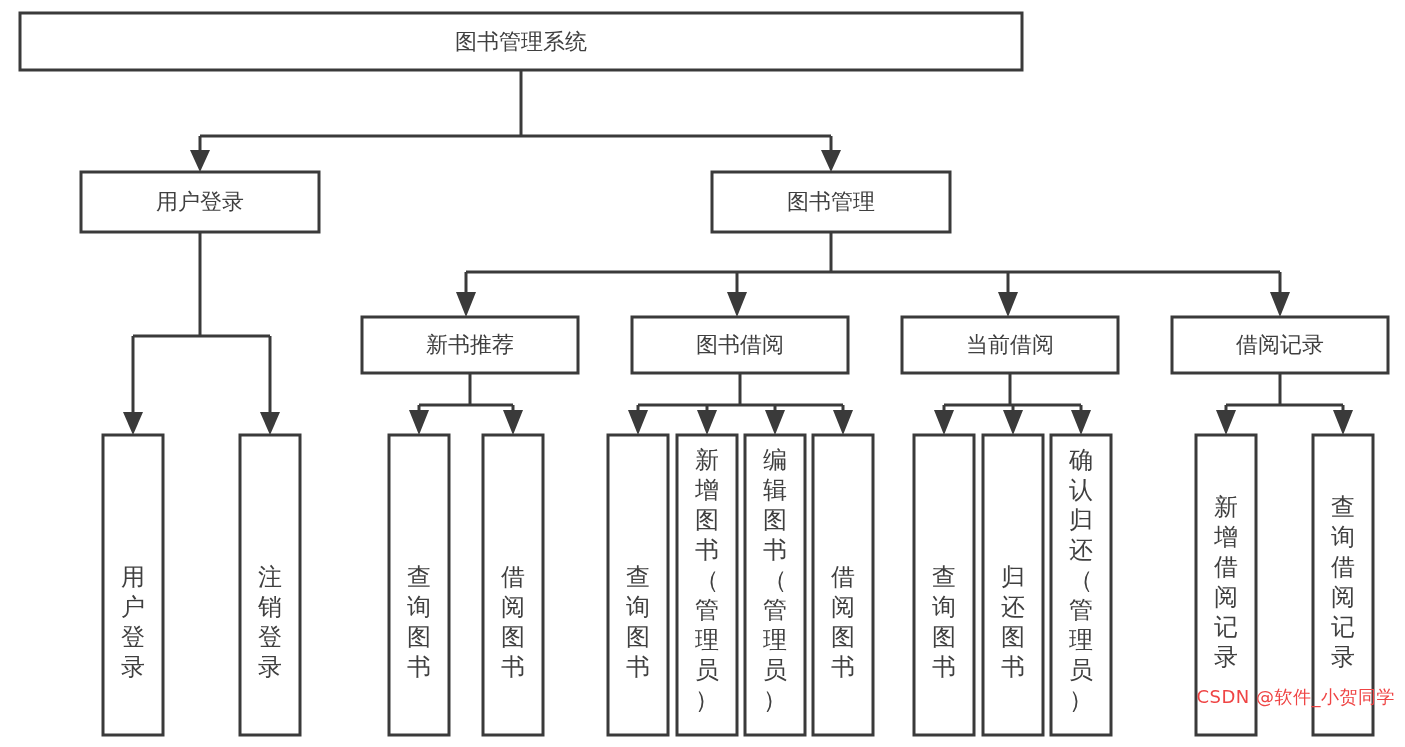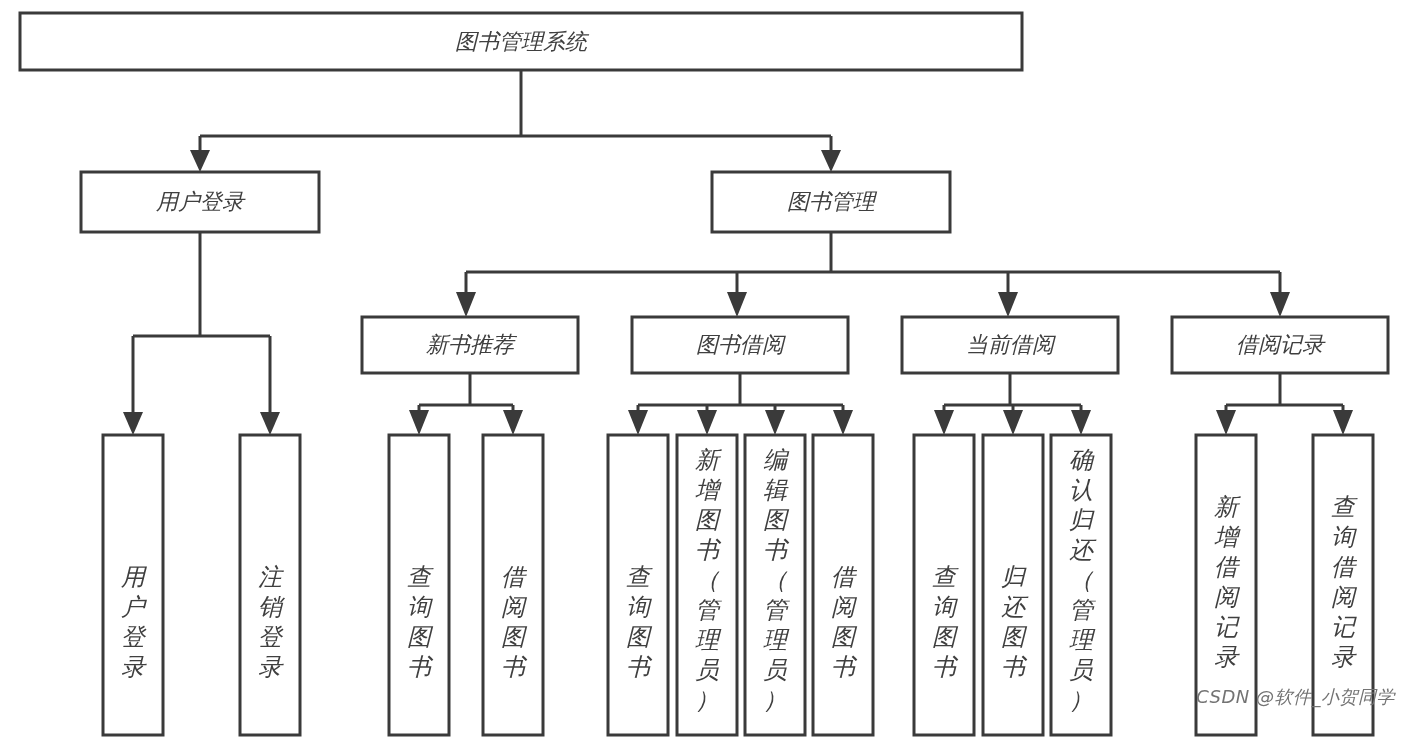--- a/index.html
+++ b/index.html
@@ -12,21 +12,20 @@
     width: 1405px;
     height: 747px;
     font-family: "DejaVu Sans", "Liberation Sans", sans-serif;
     overflow: hidden;
     position: relative;
   }
   #diagram-root {
     position: relative;
     width: 1405px;
     height: 715px;
-    font-style: italic;
   }
   svg.diagram {
     display: block;
     width: 1405px;
     height: 747px;
   }
   .node-rect {
     fill: #ffffff;
     stroke: #3a3a3a;
     stroke-width: 3;
@@ -53,21 +52,21 @@
     font-family: "DejaVu Sans", "Liberation Sans", sans-serif;
     font-size: 24px;
     text-anchor: middle;
   }
   .watermark {
     position: absolute;
     right: 10px;
     bottom: 6px;
     font-family: "DejaVu Sans", "Liberation Sans", sans-serif;
     font-size: 18px;
-    color: #737373;
+    color: #ef4444;
     letter-spacing: 0.5px;
     white-space: nowrap;
     pointer-events: none;
   }
 </style>
 </head>
 <body>
 
 <div id="diagram-root">
 

